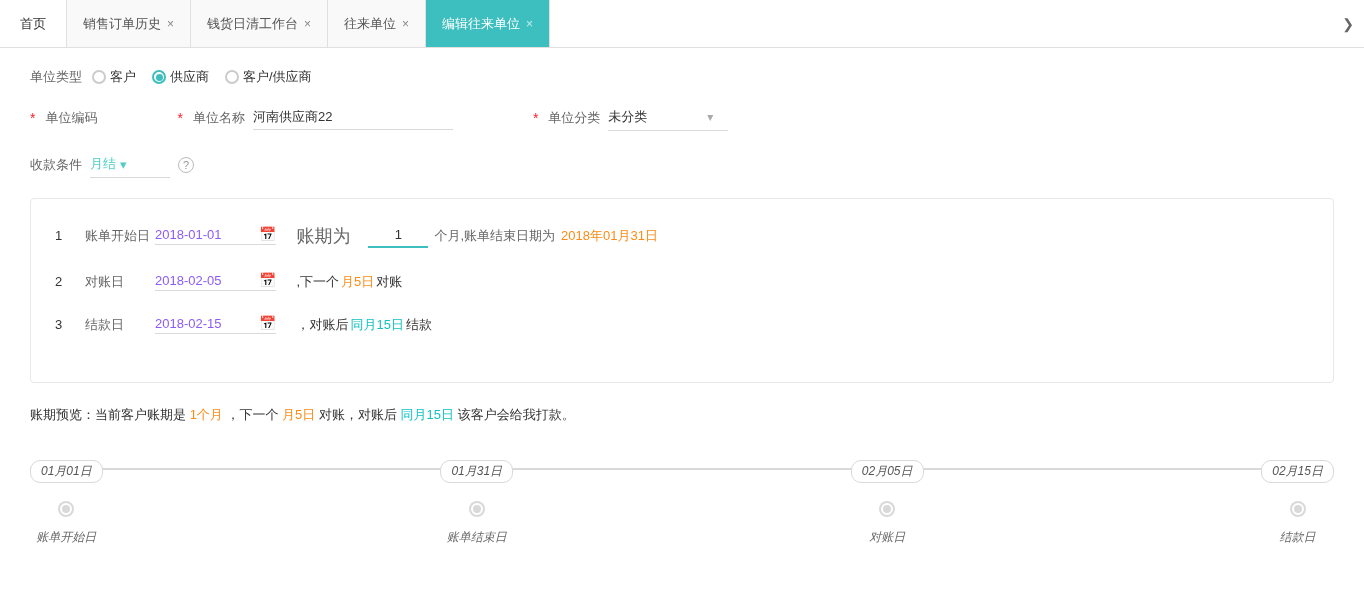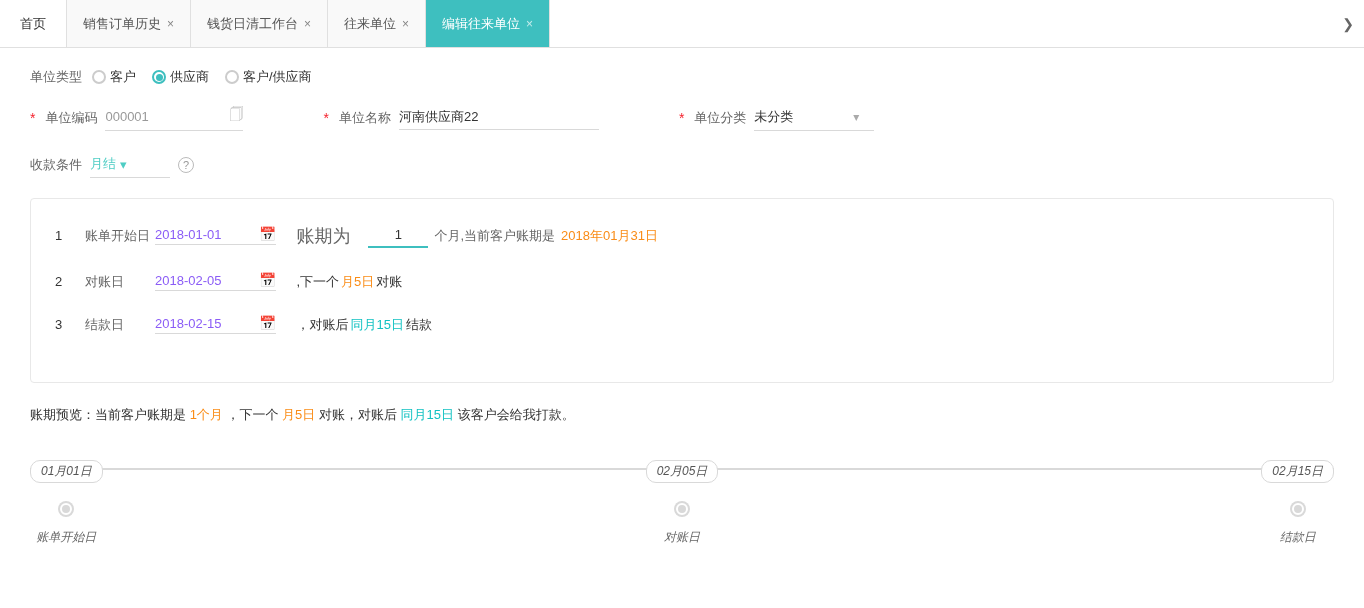--- a/index.html
+++ b/index.html
@@ -386,24 +386,20 @@
         <div class="radio-circle"></div>
         <span>客户/供应商</span>
       </label>
     </div>
   </div>
 
   <div class="form-row" style="gap:40px; margin-bottom:20px;">
     <div class="field-group">
       <span class="required-star">*</span>
       <span class="field-label">单位编码</span>
-      <div class="input-with-icon">
-        <input type="text" value="000001" style="color: rgb(153, 153, 153); width: 120px;">
-        <span class="calendar-icon">🗍</span>
-      </div>
     </div>
     <div class="field-group">
       <span class="required-star">*</span>
       <span class="field-label">单位名称</span>
       <input class="name-input" type="text" value="河南供应商22" style="">
     </div>
     <div class="field-group">
       <span class="required-star">*</span>
       <span class="field-label">单位分类</span>
       <div class="category-select">
@@ -426,21 +422,21 @@
 
     <div class="data-row">
       <span class="row-num">1</span>
       <span class="row-label">账单开始日</span>
       <div class="date-input-wrap">
         <input type="text" value="2018-01-01" style="">
         <span class="calendar-icon">📅</span>
       </div>
       <span style="font-size:18px; color:#666; margin-right:18px;">账期为</span>
       <input class="period-input" type="text" value="1" style="">
-      <span style="font-size:13px; color:#666; margin-left:6px;">个月,当前客户账期是</span>
+      <span style="font-size:13px; color:#666; margin-left:6px;">个月,账单结束日期为</span>
       <span class="highlight-orange" style="margin-left:6px; font-size:13px;">2018年01月31日</span>
     </div>
 
     <div class="data-row">
       <span class="row-num">2</span>
       <span class="row-label">对账日</span>
       <div class="date-input-wrap">
         <input type="text" value="2018-02-05" style="">
         <span class="calendar-icon">📅</span>
       </div>
@@ -478,20 +474,25 @@
       <span>该客户会给我打款。</span>
     </div>
 
     <div class="timeline-wrap">
       <div class="timeline-line"></div>
       <div class="timeline-points">
         <div class="timeline-point">
           <div class="tl-badge">01月01日</div>
           <div class="tl-dot"></div>
           <div class="tl-label">账单开始日</div>
+        </div>
+        <div class="timeline-point">
+          <div class="tl-badge">01月31日</div>
+          <div class="tl-dot"></div>
+          <div class="tl-label">账单结束日</div>
         </div>
         <div class="timeline-point">
           <div class="tl-badge">02月05日</div>
           <div class="tl-dot"></div>
           <div class="tl-label">对账日</div>
         </div>
         <div class="timeline-point">
           <div class="tl-badge">02月15日</div>
           <div class="tl-dot"></div>
           <div class="tl-label">结款日</div>

